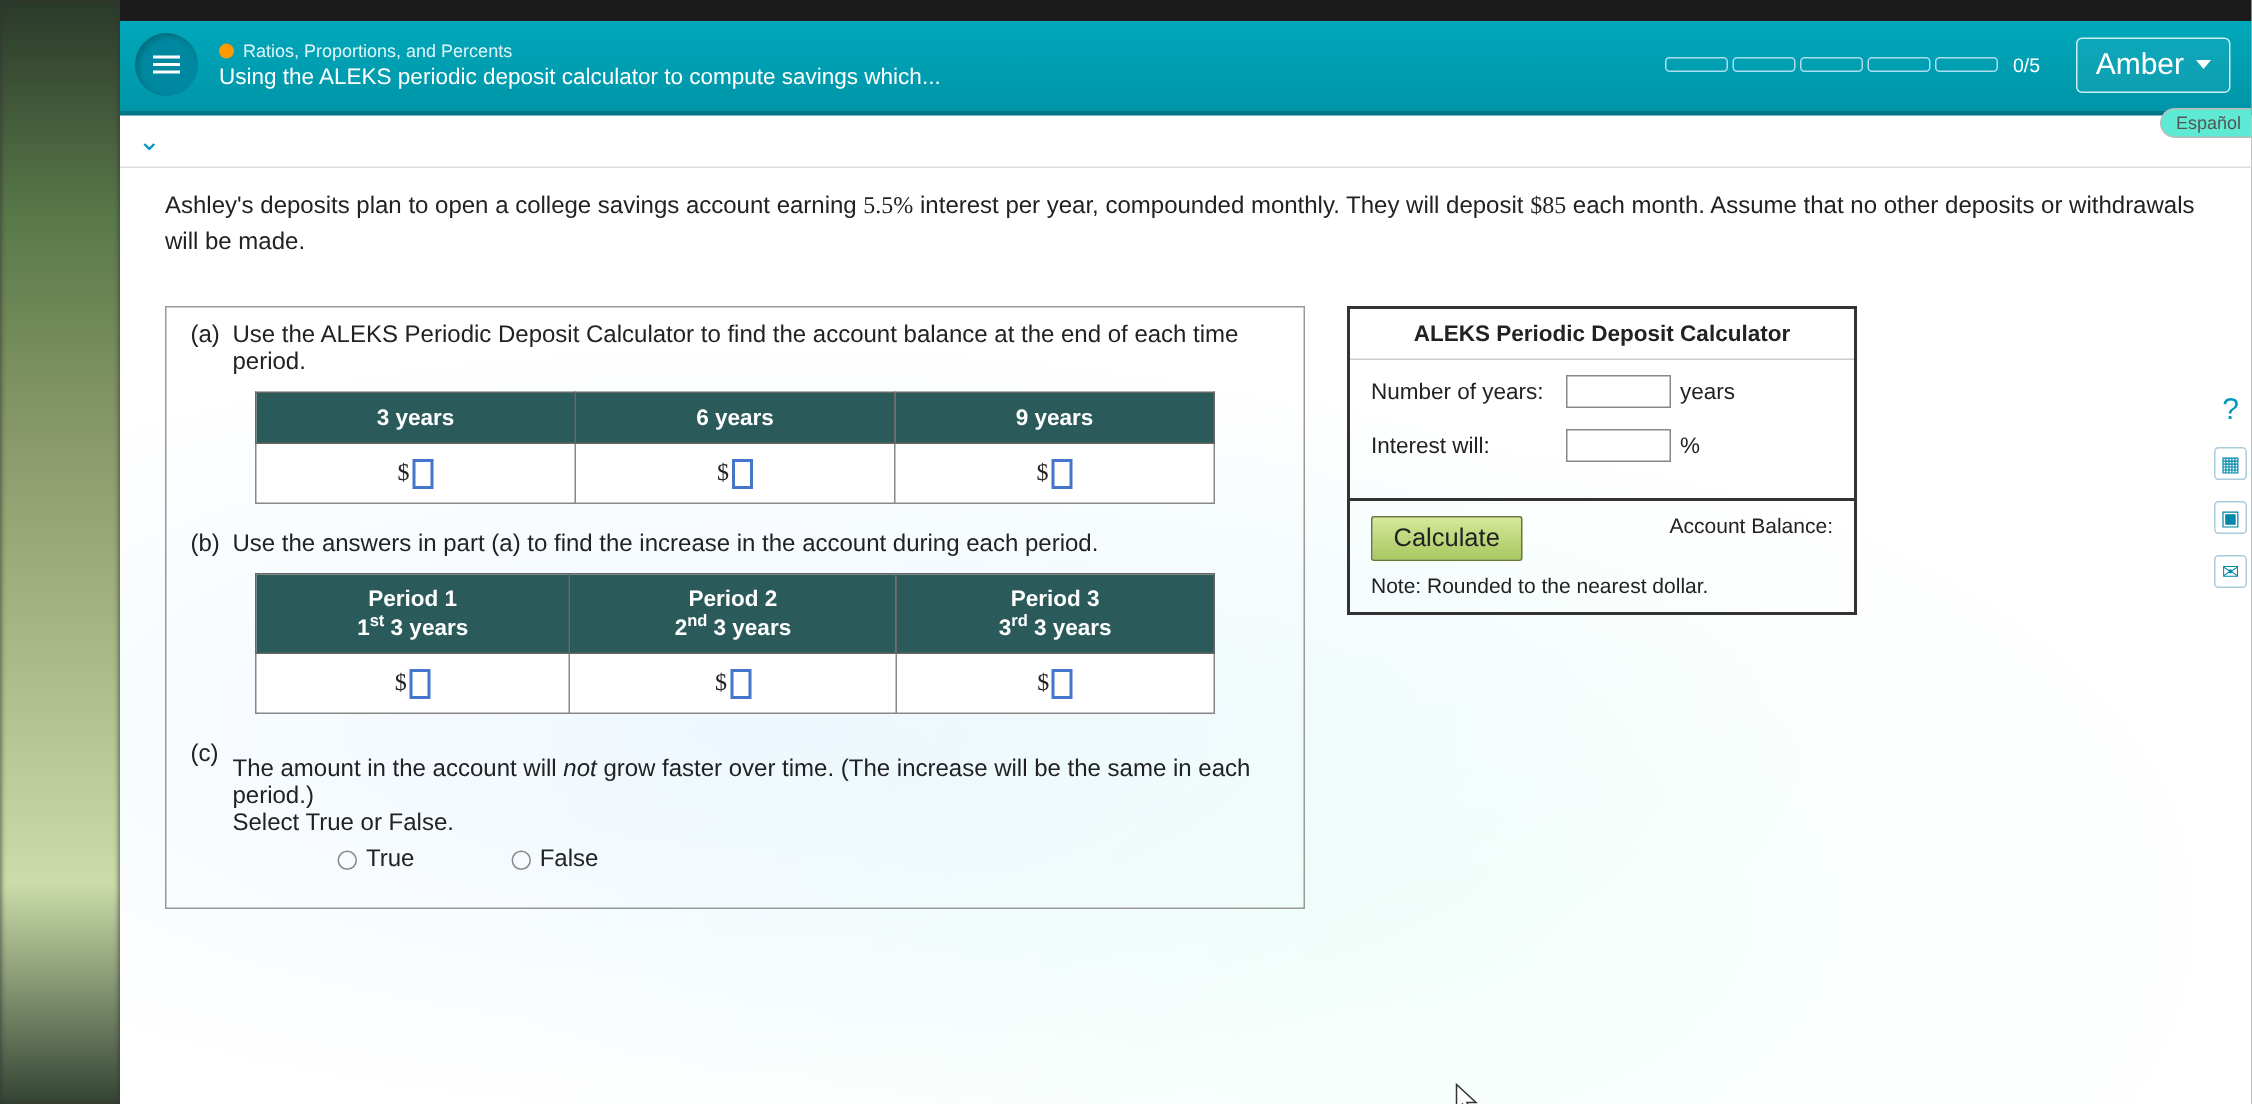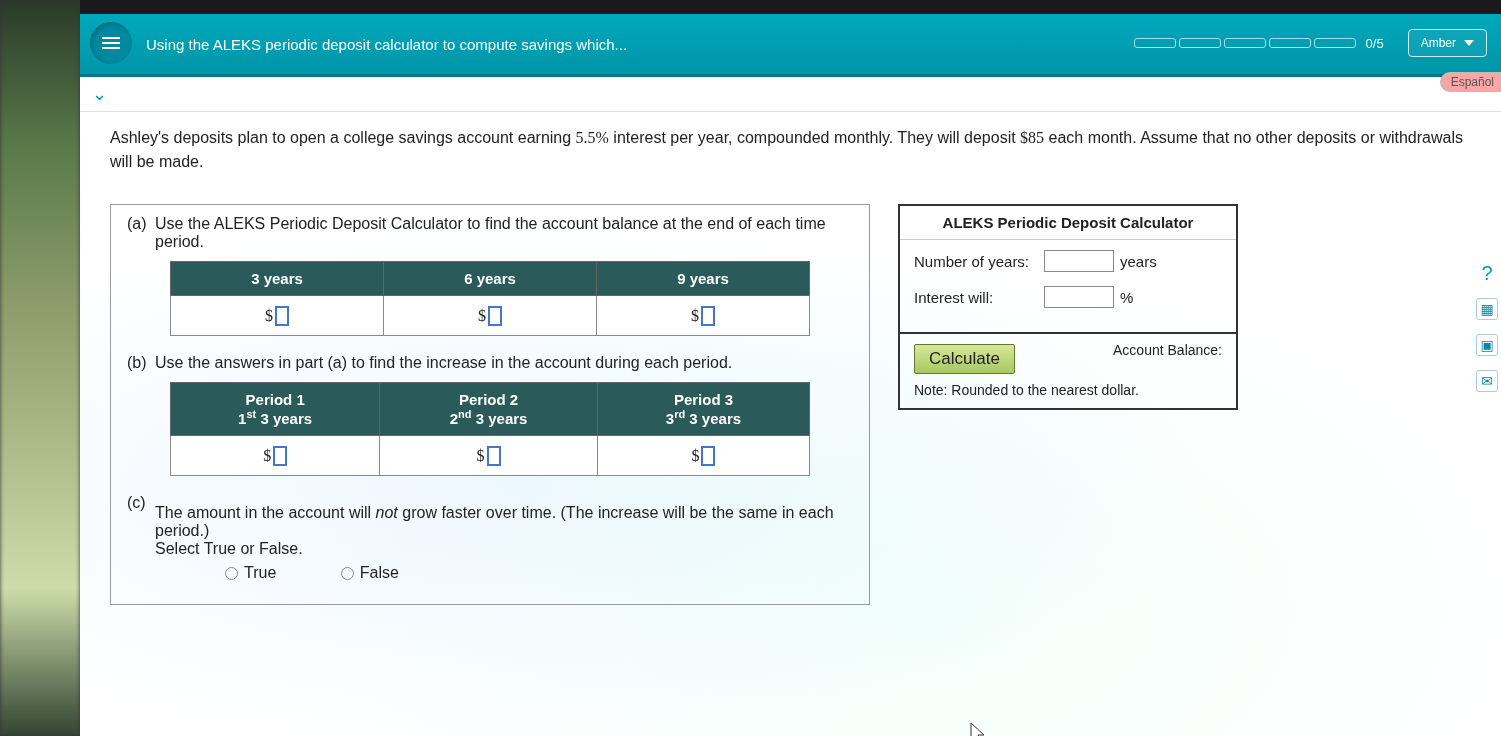--- a/index.html
+++ b/index.html
@@ -85,21 +85,21 @@
   .progress-text {
     color: #fff;
     font-size: 13px;
     margin-right: 24px;
   }
   .user-btn {
     border: 1px solid #cceef5;
     border-radius: 4px;
     padding: 6px 12px;
     color: #fff;
-    font-size: 12px;
+    font-size: 20px;
     display: flex;
     align-items: center;
     gap: 8px;
     background: rgba(255,255,255,0.05);
   }
   .chev-down {
     width: 0; height: 0;
     border-left: 5px solid transparent;
     border-right: 5px solid transparent;
     border-top: 6px solid #fff;
@@ -118,21 +118,21 @@
   .espanol {
     position: absolute;
     right: 0;
     top: 72px;
     border: 1px solid #bbb;
     border-right: none;
     border-radius: 12px 0 0 12px;
     padding: 2px 7px 2px 10px;
     font-size: 12px;
     color: #555;
-    background: #fca5a5;
+    background: #5eead4;
   }
   .content {
     flex: 1;
     background: #fff;
     background: radial-gradient(ellipse at 30% 60%, rgba(200,230,255,0.3) 0%, rgba(255,255,255,0) 50%),
                 radial-gradient(ellipse at 60% 80%, rgba(200,255,230,0.2) 0%, rgba(255,255,255,0) 50%),
                 #fff;
     padding: 14px 30px 10px 30px;
     position: relative;
     font-size: 16px;
@@ -286,20 +286,24 @@
 
   <div class="header">
     <div class="menu-circle">
       <div class="menu-icon">
         <div></div>
           <div></div>
           <div></div>
       </div>
     </div>
     <div class="header-titles">
+      <div class="topic">
+        <span class="topic-dot"></span>
+        <span>Ratios, Proportions, and Percents</span>
+      </div>
       <div class="subtitle">Using the ALEKS periodic deposit calculator to compute savings which...</div>
     </div>
     <div class="progress-bars">
       <div class="progress-seg"></div>
       <div class="progress-seg"></div>
       <div class="progress-seg"></div>
       <div class="progress-seg"></div>
       <div class="progress-seg"></div>
     </div>
     <div class="progress-text">0/5</div>

